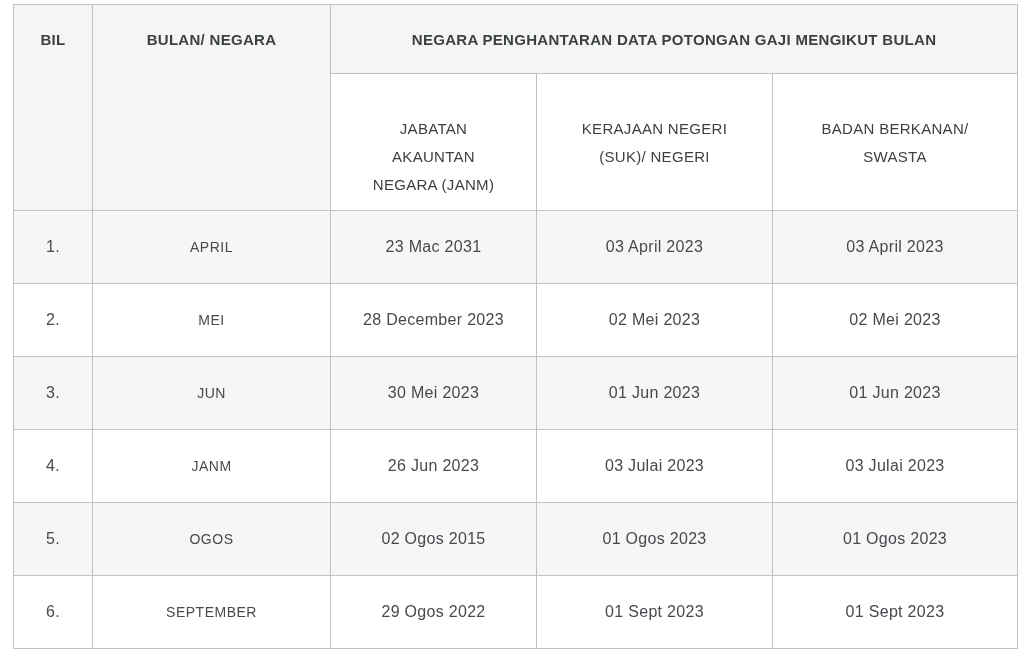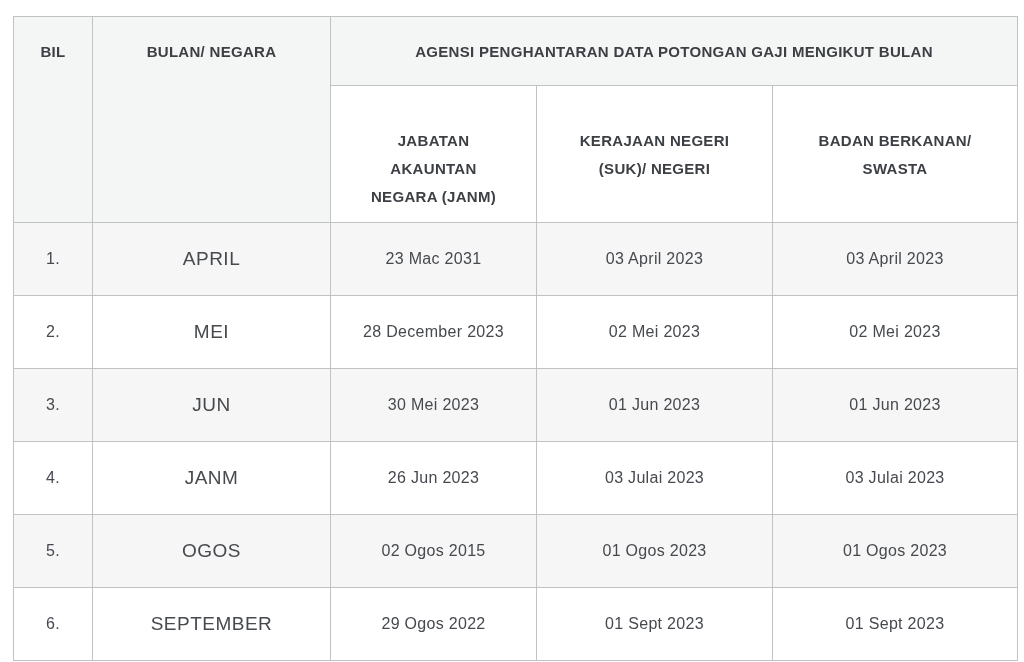--- a/index.html
+++ b/index.html
@@ -14,21 +14,21 @@
   html,body{margin:0;padding:0;}
   body{
     width:1024px;height:662px;
     background:var(--page-bg);
     font-family:"Liberation Sans", sans-serif;
     overflow:hidden;
   }
   table.schedule{
     border-collapse:collapse;
     table-layout:fixed;
-    margin:16px 0 0 13px;
+    margin:4px 0 0 13px;
     width:1004px;
   }
   .c-bil{width:79px;}
   .c-bulan{width:238px;}
   .c-janm{width:206px;}
   .c-negeri{width:236px;}
   .c-badan{width:245px;}
   th,td{
     border:1px solid var(--border);
     text-align:center;
@@ -44,36 +44,36 @@
     font-weight:bold;
     letter-spacing:.3px;
     vertical-align:top;
     padding-top:25px;
     line-height:20px;
   }
   th.th-sub{
     background:#ffffff;
     color:var(--header-text);
     font-size:15px;
-    font-weight:bold;
+    font-weight:normal;
     letter-spacing:.3px;
     vertical-align:top;
     padding-top:41px;
     line-height:28px;
     white-space:pre-line;
   }
   td{
     color:var(--cell-text);
     font-size:16px;
     letter-spacing:.3px;
     vertical-align:middle;
     background:#ffffff;
   }
   td.month{
-    font-size:19px;
+    font-size:14px;
     letter-spacing:.5px;
   }
   tbody tr:nth-child(odd) td{
     background:var(--row-alt-bg);
   }
 </style>
 </head>
 <body>
 
 <table class="schedule">
@@ -81,21 +81,21 @@
     <col class="c-bil">
       <col class="c-bulan">
       <col class="c-janm">
       <col class="c-negeri">
       <col class="c-badan">
   </colgroup>
   <thead>
     <tr class="r-group">
       <th rowspan="2" class="th-side">BIL</th>
       <th rowspan="2" class="th-side">BULAN/ NEGARA</th>
-      <th colspan="3" class="th-group">AGENSI PENGHANTARAN DATA POTONGAN GAJI MENGIKUT BULAN</th>
+      <th colspan="3" class="th-group">NEGARA PENGHANTARAN DATA POTONGAN GAJI MENGIKUT BULAN</th>
     </tr>
     <tr class="r-sub">
       <th class="th-sub">JABATAN
 AKAUNTAN
 NEGARA (JANM)</th>
       <th class="th-sub">KERAJAAN NEGERI
 (SUK)/ NEGERI</th>
       <th class="th-sub">BADAN BERKANAN/
 SWASTA</th>
     </tr>

